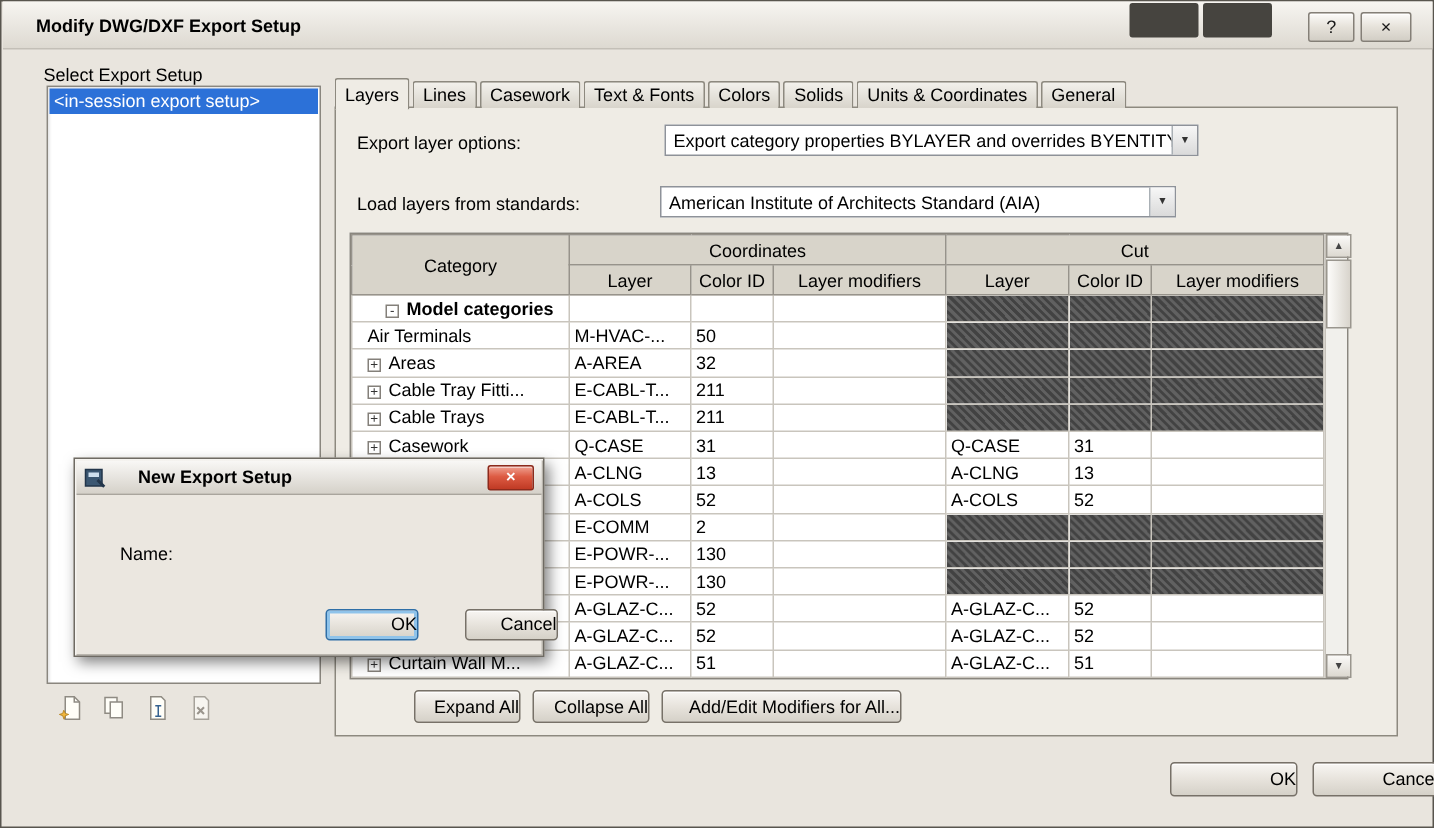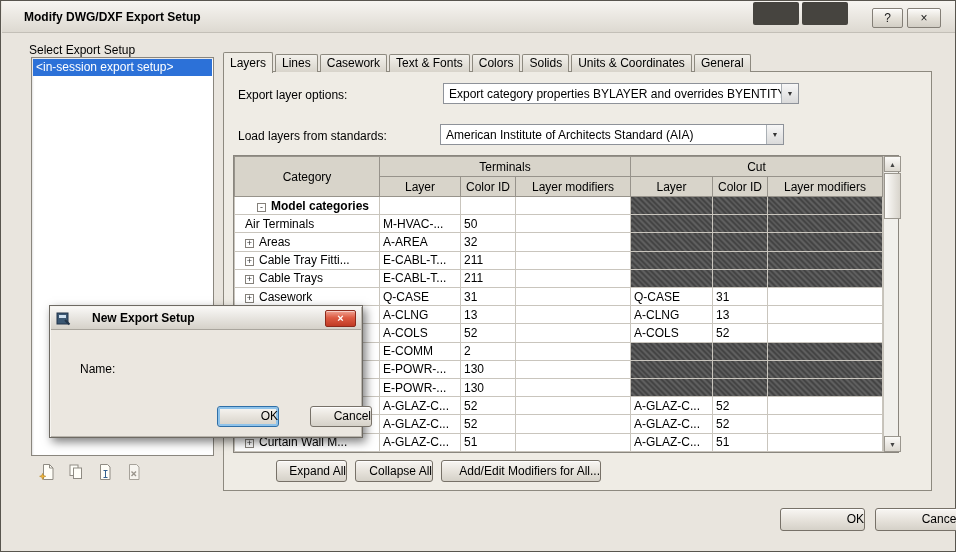--- a/index.html
+++ b/index.html
@@ -170,21 +170,21 @@
             <col style="width:81px">
             <col style="width:55px">
             <col style="width:115px">
           <col style="width:82px">
             <col style="width:55px">
             <col style="width:115px">
         </colgroup>
         <thead>
           <tr>
             <th rowspan="2">Category</th>
-            <th colspan="3">Terminals</th>
+            <th colspan="3">Coordinates</th>
             <th colspan="3">Cut</th>
           </tr>
           <tr>
             <th>Layer</th>
             <th>Color ID</th>
             <th>Layer modifiers</th>
             <th>Layer</th>
             <th>Color ID</th>
             <th>Layer modifiers</th>
           </tr>

